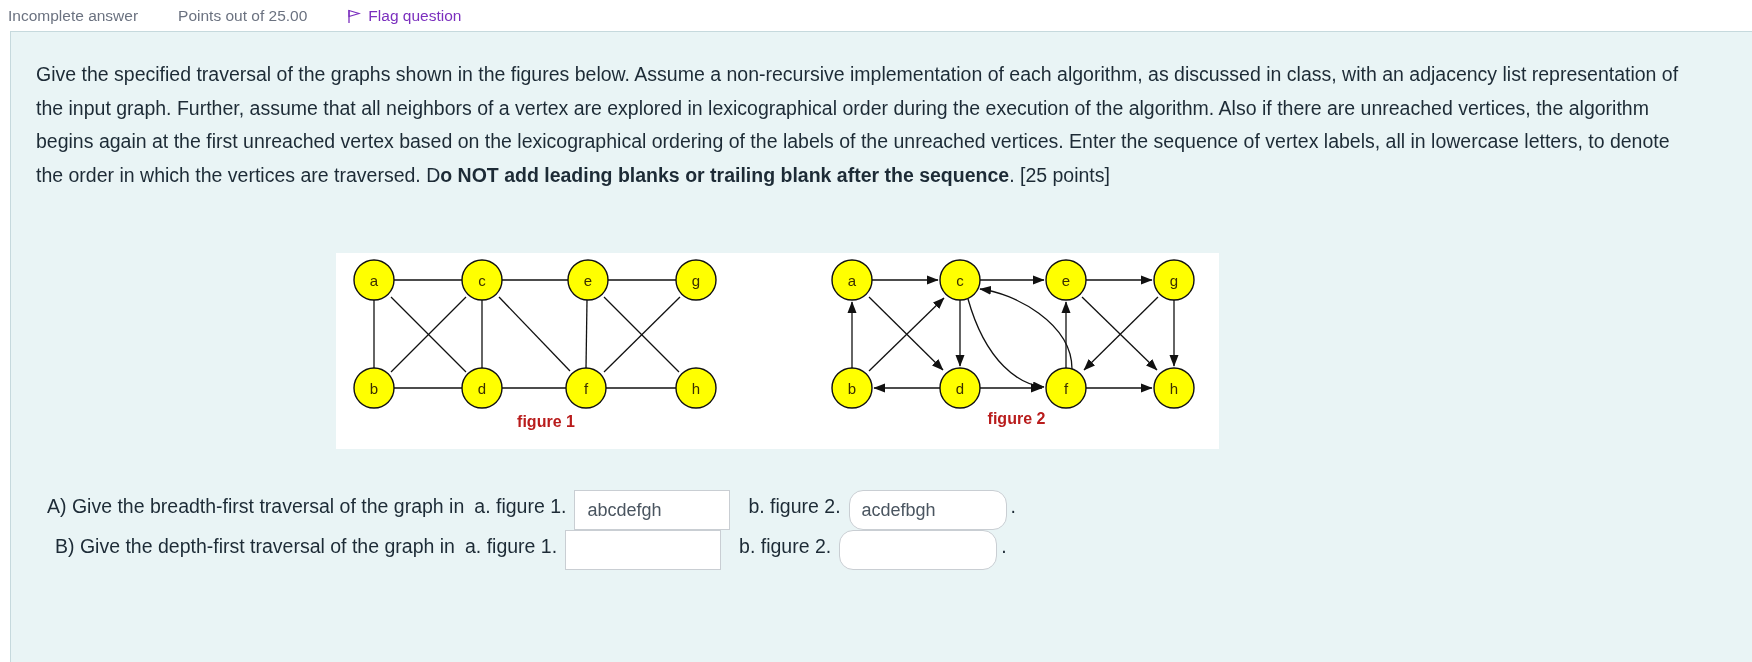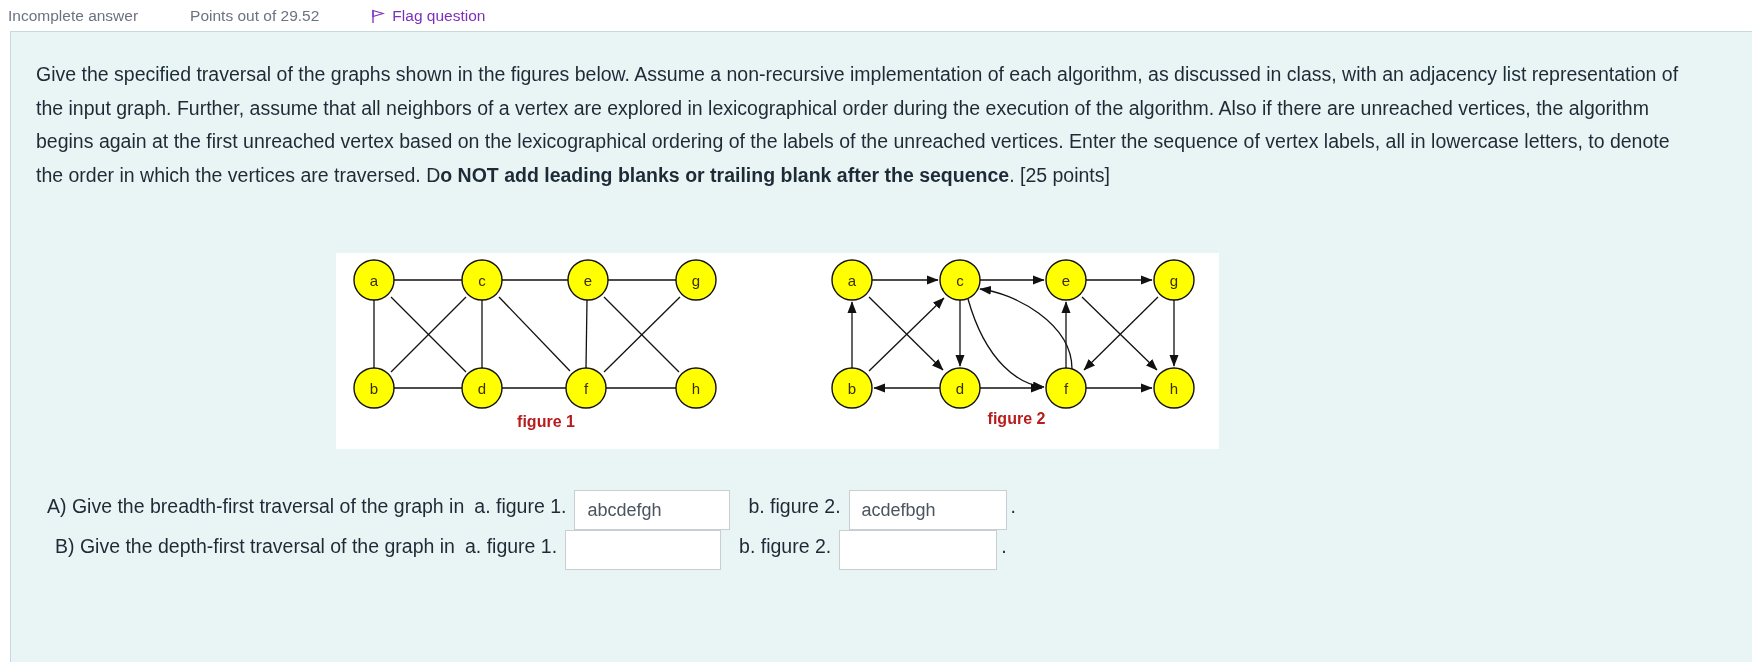--- a/index.html
+++ b/index.html
@@ -17,21 +17,21 @@
   }
 
   
   .meta-bar {
     position: absolute;
     left: 0; top: 0;
     width: 1752px;
     height: 32px;
     display: flex;
     align-items: center;
-    gap: 16px;
+    gap: 4px;
     padding-left: 8px;
     box-sizing: border-box;
     font-size: 15.5px;
     color: #6b7280;
   }
   .meta-item { margin-right: 36px; white-space: nowrap; }
   .flag-link {
     color: #7b2fbe;
     display: inline-flex;
     align-items: center;
@@ -108,41 +108,41 @@
     border: 1px solid #c9ced3;
     background: #ffffff;
     font-size: 18px;
     font-family: "Liberation Sans", sans-serif;
     color: #4a5560;
     padding: 0 12px;
     box-sizing: border-box;
     outline: none;
     margin-top: 8px;
   }
-  .ans-input.wide { width: 158px; }
+  .ans-input.wide { width: 158px; border-radius: 14px; }
   .gap { display: inline-block; width: 18px; }
   .period { margin-left: 4px; }
 
   
   .node-label {
     font-family: "Liberation Sans", sans-serif;
     font-size: 15px;
     fill: #3b2f00;
     text-anchor: middle;
     dominant-baseline: central;
   }
 </style>
 </head>
 <body>
 
 <div id="page">
 
   <div class="meta-bar">
     <span class="meta-item">Incomplete answer</span>
-    <span class="meta-item">Points out of 29.52</span>
+    <span class="meta-item">Points out of 25.00</span>
     <span class="flag-link">
       <span class="flag-icon">
         <svg width="14" height="15" viewBox="0 0 14 15">
           <path d="M2 1 L2 14" stroke="#7b2fbe" stroke-width="1.3" fill="none"></path>
           <path d="M2 1.5 L12 4.5 L2 7.5 Z" stroke="#7b2fbe" stroke-width="1.2" fill="none"></path>
         </svg>
       </span>
       <span>Flag question</span>
     </span>
   </div>

